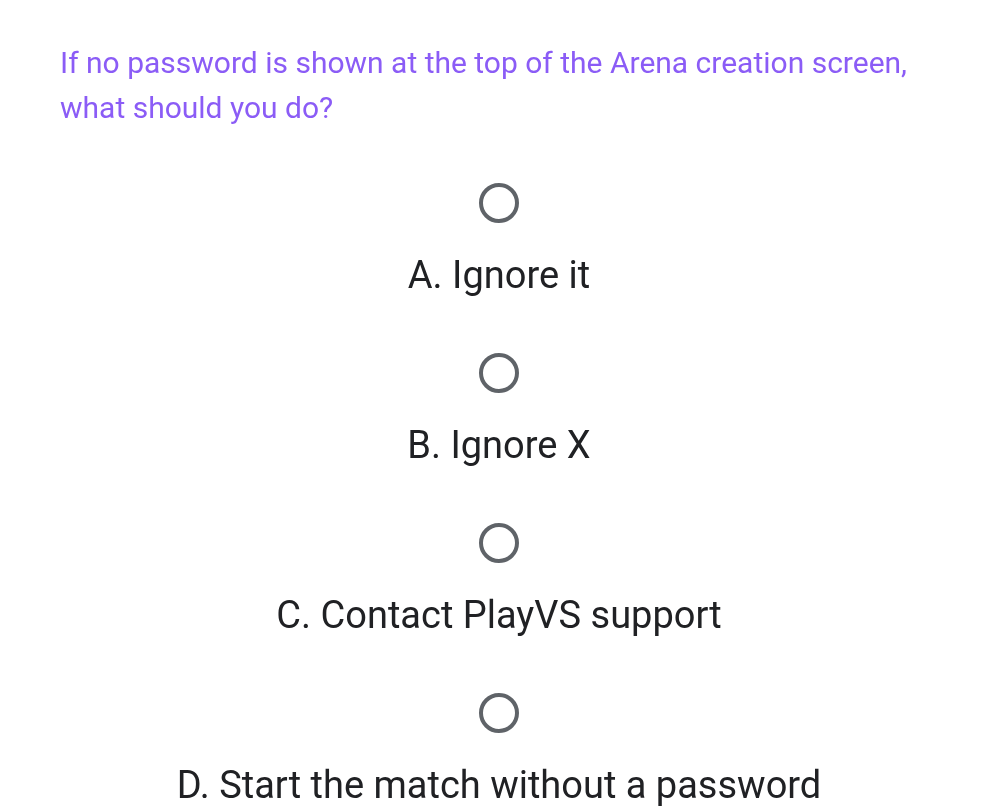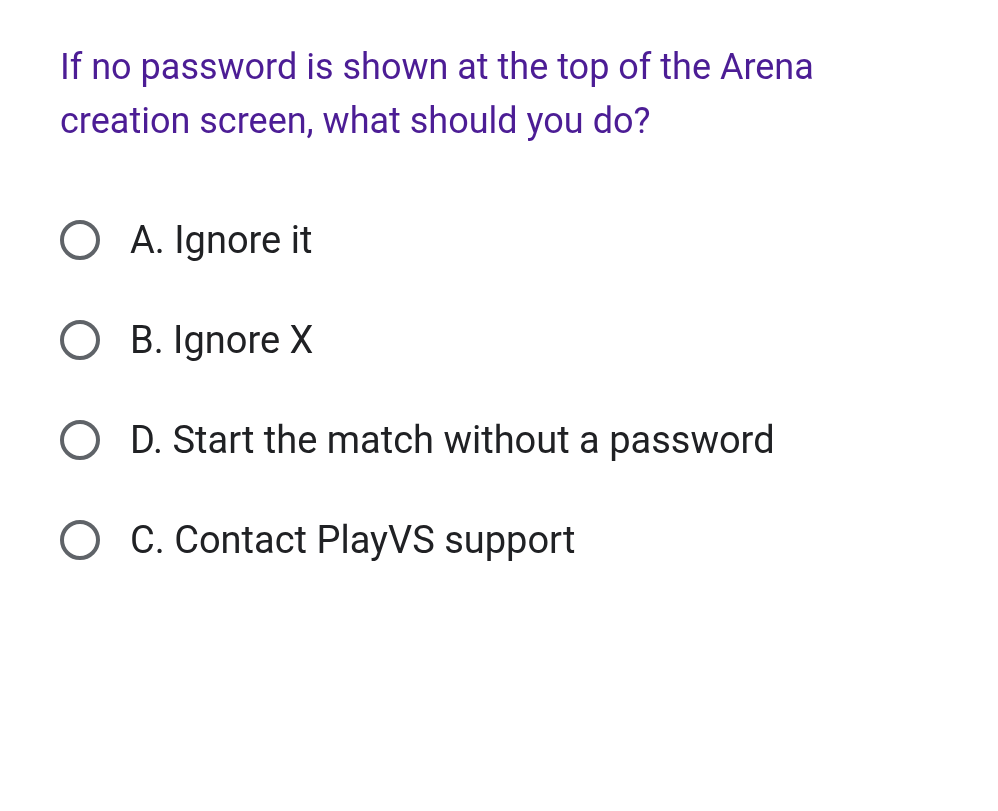--- a/index.html
+++ b/index.html
@@ -8,37 +8,38 @@
       box-sizing: border-box;
     }
     body {
       font-family: -apple-system, BlinkMacSystemFont, "Segoe UI", Roboto, Helvetica, Arial, sans-serif;
       background: #ffffff;
       width: 998px;
       height: 811px;
       padding: 40px 60px;
     }
     .question-text {
-      font-size: 36px;
+      font-size: 30px;
       line-height: 1.5;
-      color: #4c1d95;
+      color: #8b5cf6;
       font-weight: 400;
-      margin-bottom: 70px;
+      margin-bottom: 53px;
       letter-spacing: 0px;
     }
     .options-list {
       display: flex;
       flex-direction: column;
       gap: 56px;
     }
     .option-item {
       display: flex;
       align-items: center;
       gap: 30px;
       cursor: pointer;
+      flex-direction: column;
     }
     .radio-circle {
       width: 40px;
       height: 40px;
       border: 4px solid #5f6368;
       border-radius: 50%;
       flex-shrink: 0;
     }
     .option-label {
       font-size: 38px;
@@ -56,19 +57,19 @@
   <div class="option-item">
     <div class="radio-circle"></div>
     <span class="option-label">A. Ignore it</span>
   </div>
   <div class="option-item">
     <div class="radio-circle"></div>
     <span class="option-label">B. Ignore X</span>
   </div>
   <div class="option-item">
     <div class="radio-circle"></div>
-    <span class="option-label">D. Start the match without a password</span>
+    <span class="option-label">C. Contact PlayVS support</span>
   </div>
   <div class="option-item">
     <div class="radio-circle"></div>
-    <span class="option-label">C. Contact PlayVS support</span>
+    <span class="option-label">D. Start the match without a password</span>
   </div>
 </div>
 
 </body></html>

